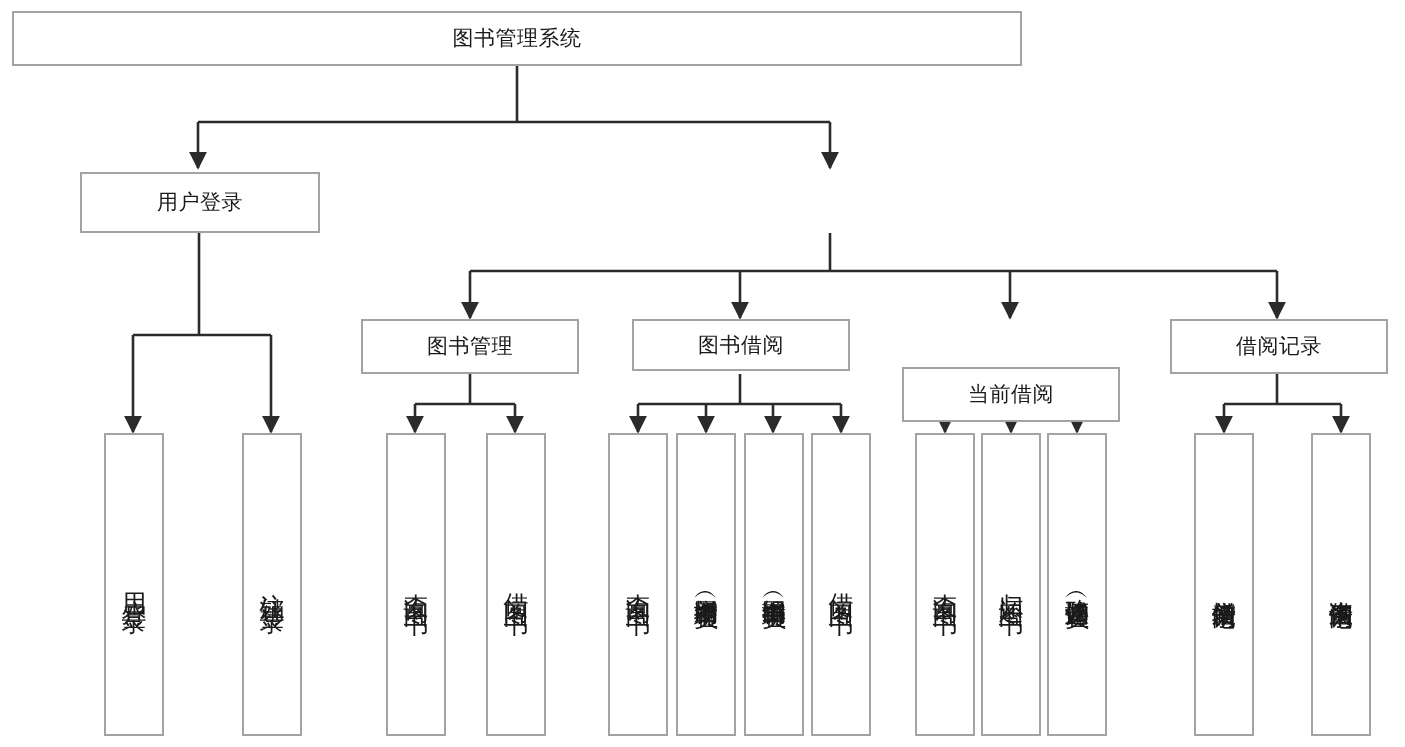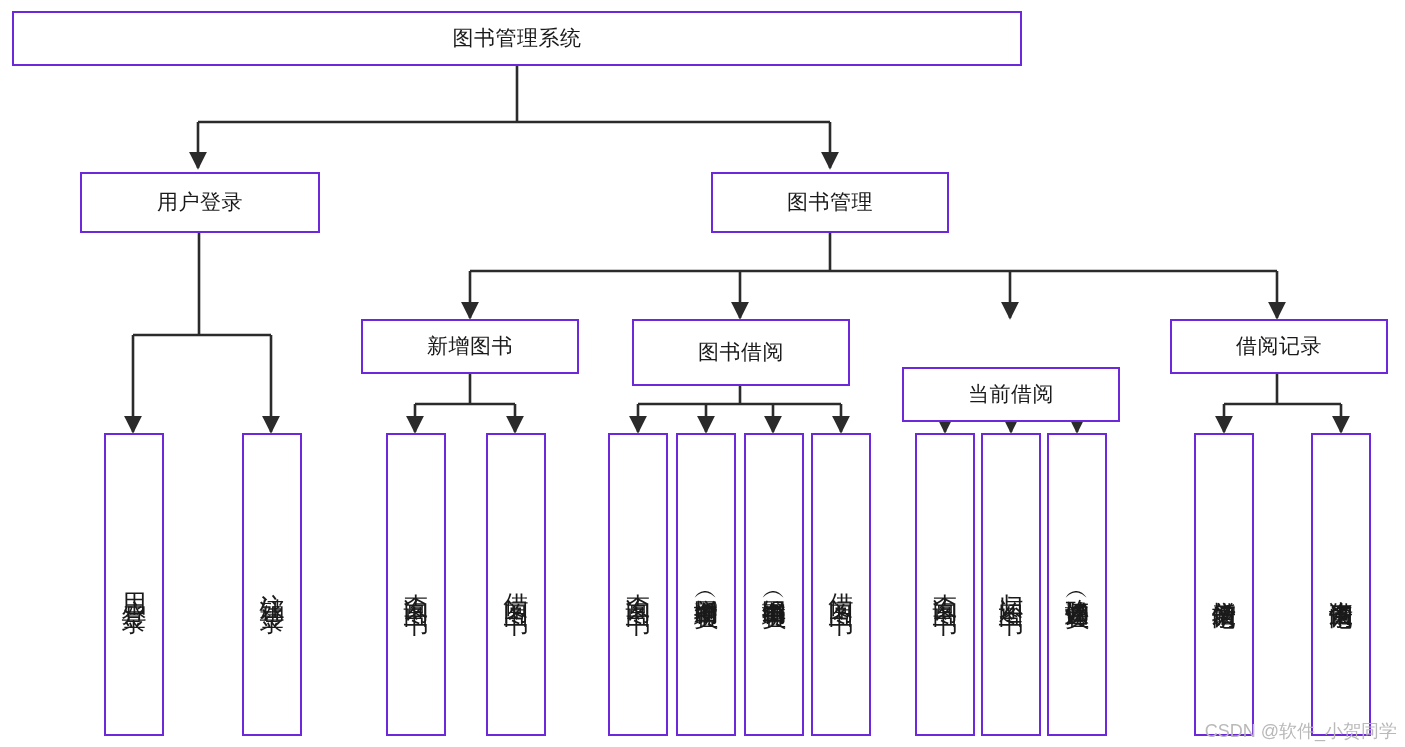--- a/index.html
+++ b/index.html
@@ -19,21 +19,21 @@
     position: absolute;
     left: 0;
     top: 0;
     width: 1405px;
     height: 747px;
     pointer-events: none;
   }
   .node {
     position: absolute;
     box-sizing: border-box;
-    border: 2px solid #6d28d9;
+    border: 2px solid #a3a3a3;
     background: #ffffff;
     display: flex;
     align-items: center;
     justify-content: center;
     color: #1a1a1a;
   }
   .node .label {
     display: block;
     text-align: center;
     line-height: 1.18;
@@ -129,28 +129,25 @@
     </g>
   </svg>
 
   <div class="node horiz" style="left:12px; top:11px; width:1010px; height:55px;">
     <span class="label">图书管理系统</span>
   </div>
 
   <div class="node horiz" style="left:80px; top:172px; width:240px; height:61px;">
     <span class="label">用户登录</span>
   </div>
-  <div class="node horiz" style="left:711px; top:172px; width:238px; height:61px;">
+
+  <div class="node horiz" style="left:361px; top:319px; width:218px; height:55px;">
     <span class="label">图书管理</span>
   </div>
-
-  <div class="node horiz" style="left:361px; top:319px; width:218px; height:55px;">
-    <span class="label">新增图书</span>
-  </div>
-  <div class="node horiz" style="left:632px; top:319px; width:218px; height:67px;">
+  <div class="node horiz" style="left:632px; top:319px; width:218px; height:52px;">
     <span class="label">图书借阅</span>
   </div>
   <div class="node horiz" style="left:902px; top:319px; width:218px; height:55px;margin-top:48px;">
     <span class="label">当前借阅</span>
   </div>
   <div class="node horiz" style="left:1170px; top:319px; width:218px; height:55px;justify-content:center;">
     <span class="label">借阅记录</span>
   </div>
 
   <div class="node vert" style="left:104px; top:433px; width:60px; height:303px;">
@@ -190,15 +187,14 @@
     <span class="label">确认归还（管理员）</span>
   </div>
 
   <div class="node vert tight" style="left:1194px; top:433px; width:60px; height:303px;">
     <span class="label">新增借阅记录</span>
   </div>
   <div class="node vert tight" style="left:1311px; top:433px; width:60px; height:303px;">
     <span class="label">查询借阅记录</span>
   </div>
 
-  <div class="watermark">CSDN @软件_小贺同学</div>
 
 </div>
 
 </body></html>

